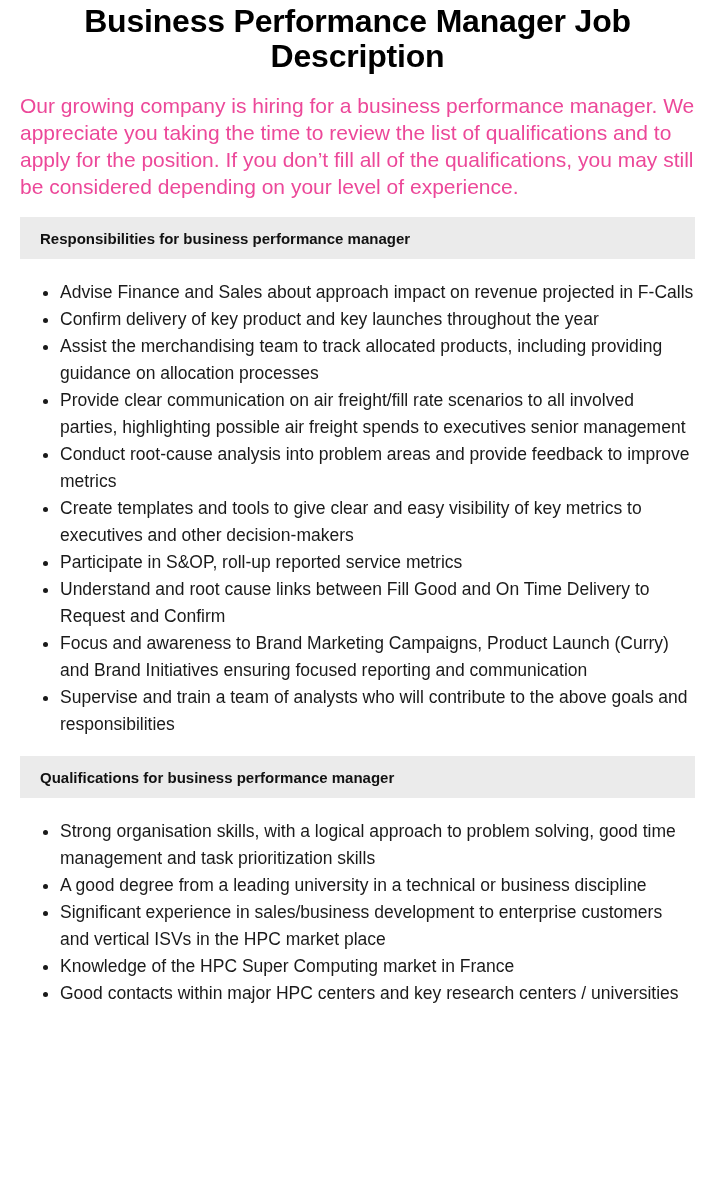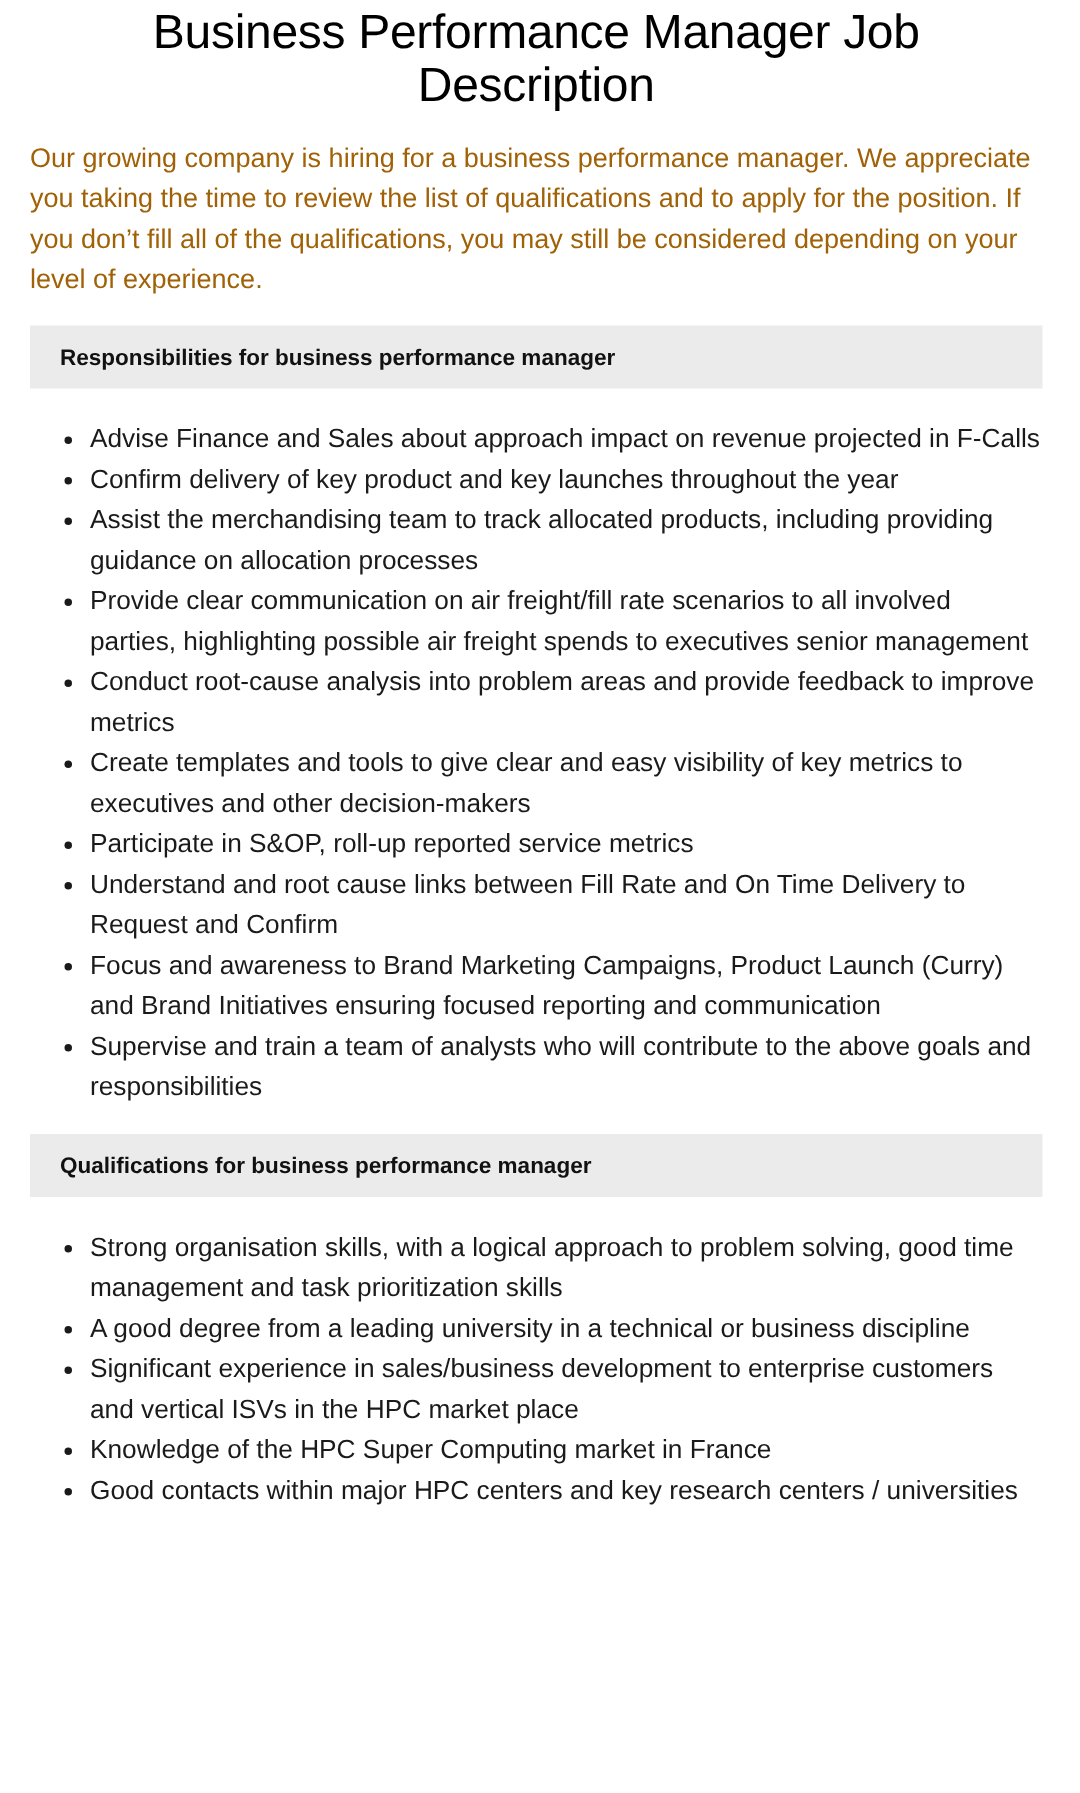--- a/index.html
+++ b/index.html
@@ -16,29 +16,29 @@
     }
     .page {
       padding: 0 25px 0 20px;
     }
     .title {
       margin: 0;
       padding-top: 4px;
       text-align: center;
       font-size: 32px;
       line-height: 35px;
-      font-weight: normal;
+      font-weight: bold;
       color: #000000;
       letter-spacing: -0.2px;
     }
     .intro {
       margin: 18px 0 0 0;
-      font-size: 18px;
+      font-size: 21px;
       line-height: 27px;
-      color: #a16207;
+      color: #ec4899;
     }
     .section-header {
       margin-top: 17px;
       background: #ebebeb;
       height: 42px;
       display: flex;
       align-items: center;
       padding-left: 20px;
       font-size: 15px;
       font-weight: bold;
@@ -78,21 +78,21 @@
 
   <div class="section-header">Responsibilities for business performance manager</div>
   <ul class="bullets">
       <li><span class="dot"></span><span>Advise Finance and Sales about approach impact on revenue projected in F-Calls</span></li>
       <li><span class="dot"></span><span>Confirm delivery of key product and key launches throughout the year</span></li>
       <li><span class="dot"></span><span>Assist the merchandising team to track allocated products, including providing guidance on allocation processes</span></li>
       <li><span class="dot"></span><span>Provide clear communication on air freight/fill rate scenarios to all involved parties, highlighting possible air freight spends to executives senior management</span></li>
       <li><span class="dot"></span><span>Conduct root-cause analysis into problem areas and provide feedback to improve metrics</span></li>
       <li><span class="dot"></span><span>Create templates and tools to give clear and easy visibility of key metrics to executives and other decision-makers</span></li>
       <li><span class="dot"></span><span>Participate in S&amp;OP, roll-up reported service metrics</span></li>
-      <li><span class="dot"></span><span>Understand and root cause links between Fill Rate and On Time Delivery to Request and Confirm</span></li>
+      <li><span class="dot"></span><span>Understand and root cause links between Fill Good and On Time Delivery to Request and Confirm</span></li>
       <li><span class="dot"></span><span>Focus and awareness to Brand Marketing Campaigns, Product Launch (Curry) and Brand Initiatives ensuring focused reporting and communication</span></li>
       <li><span class="dot"></span><span>Supervise and train a team of analysts who will contribute to the above goals and responsibilities</span></li>
     </ul>
 
   <div class="section-header second">Qualifications for business performance manager</div>
   <ul class="bullets">
       <li><span class="dot"></span><span>Strong organisation skills, with a logical approach to problem solving, good time management and task prioritization skills</span></li>
       <li><span class="dot"></span><span>A good degree from a leading university in a technical or business discipline</span></li>
       <li><span class="dot"></span><span>Significant experience in sales/business development to enterprise customers and vertical ISVs in the HPC market place</span></li>
       <li><span class="dot"></span><span>Knowledge of the HPC Super Computing market in France</span></li>

